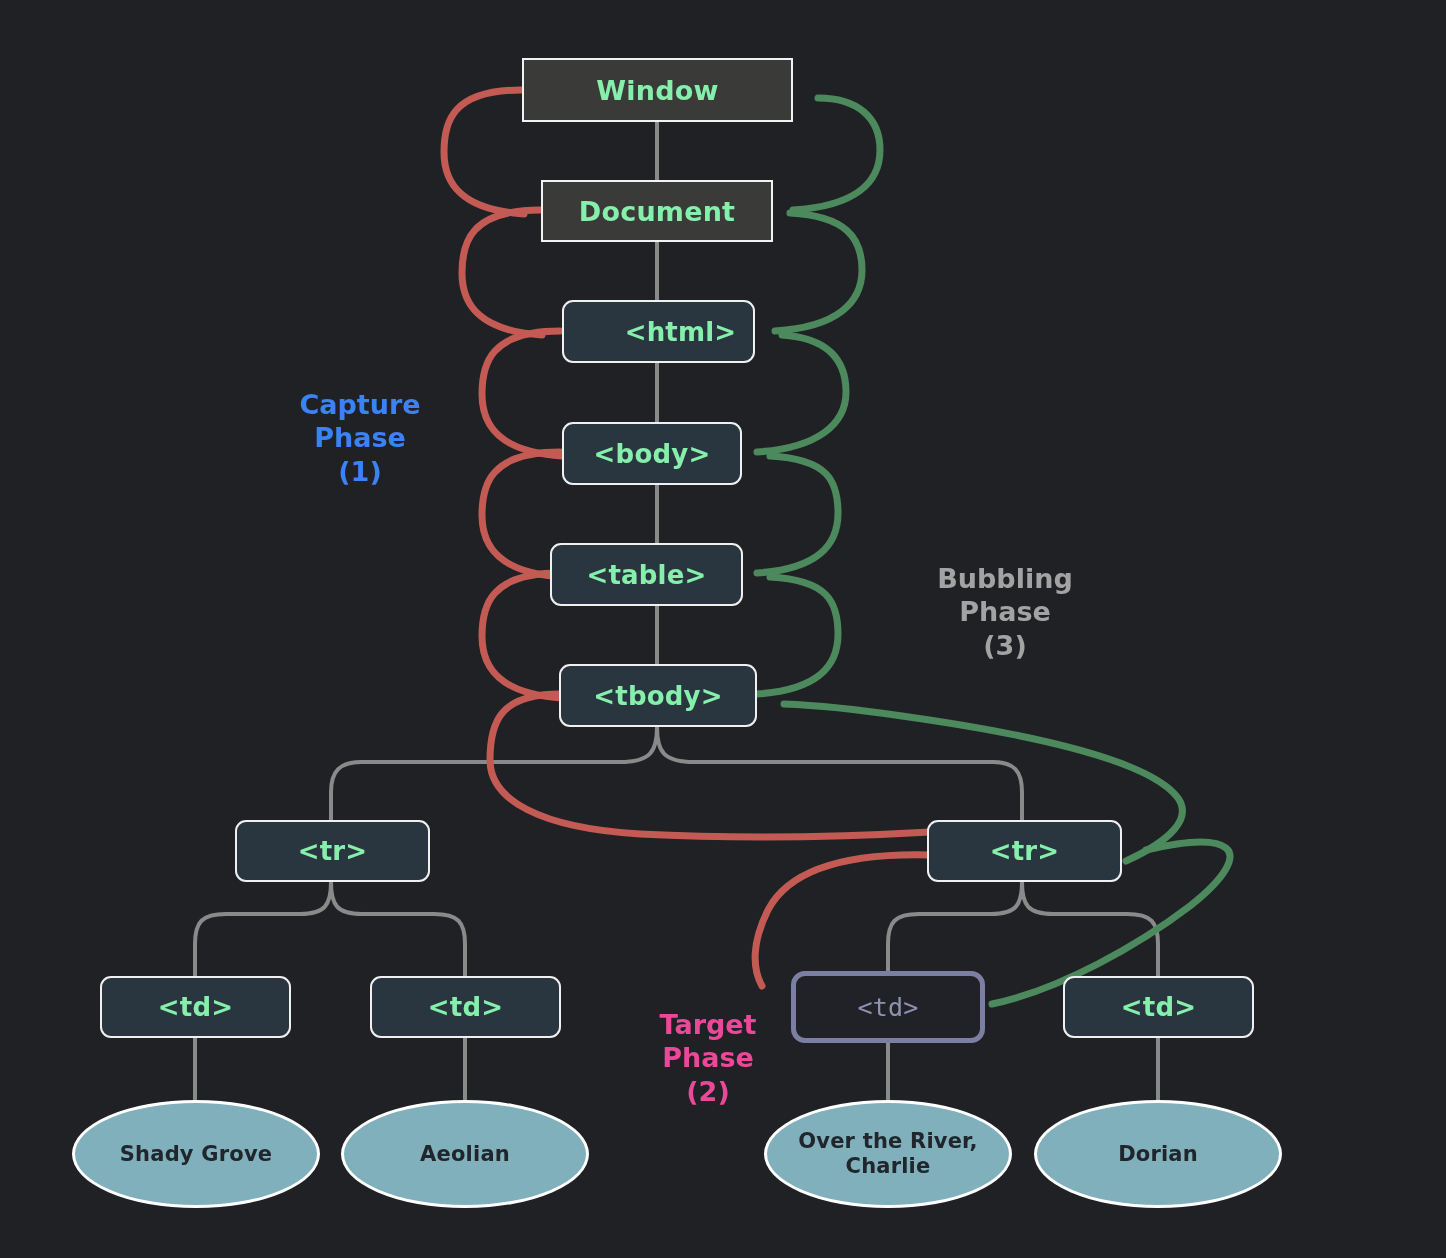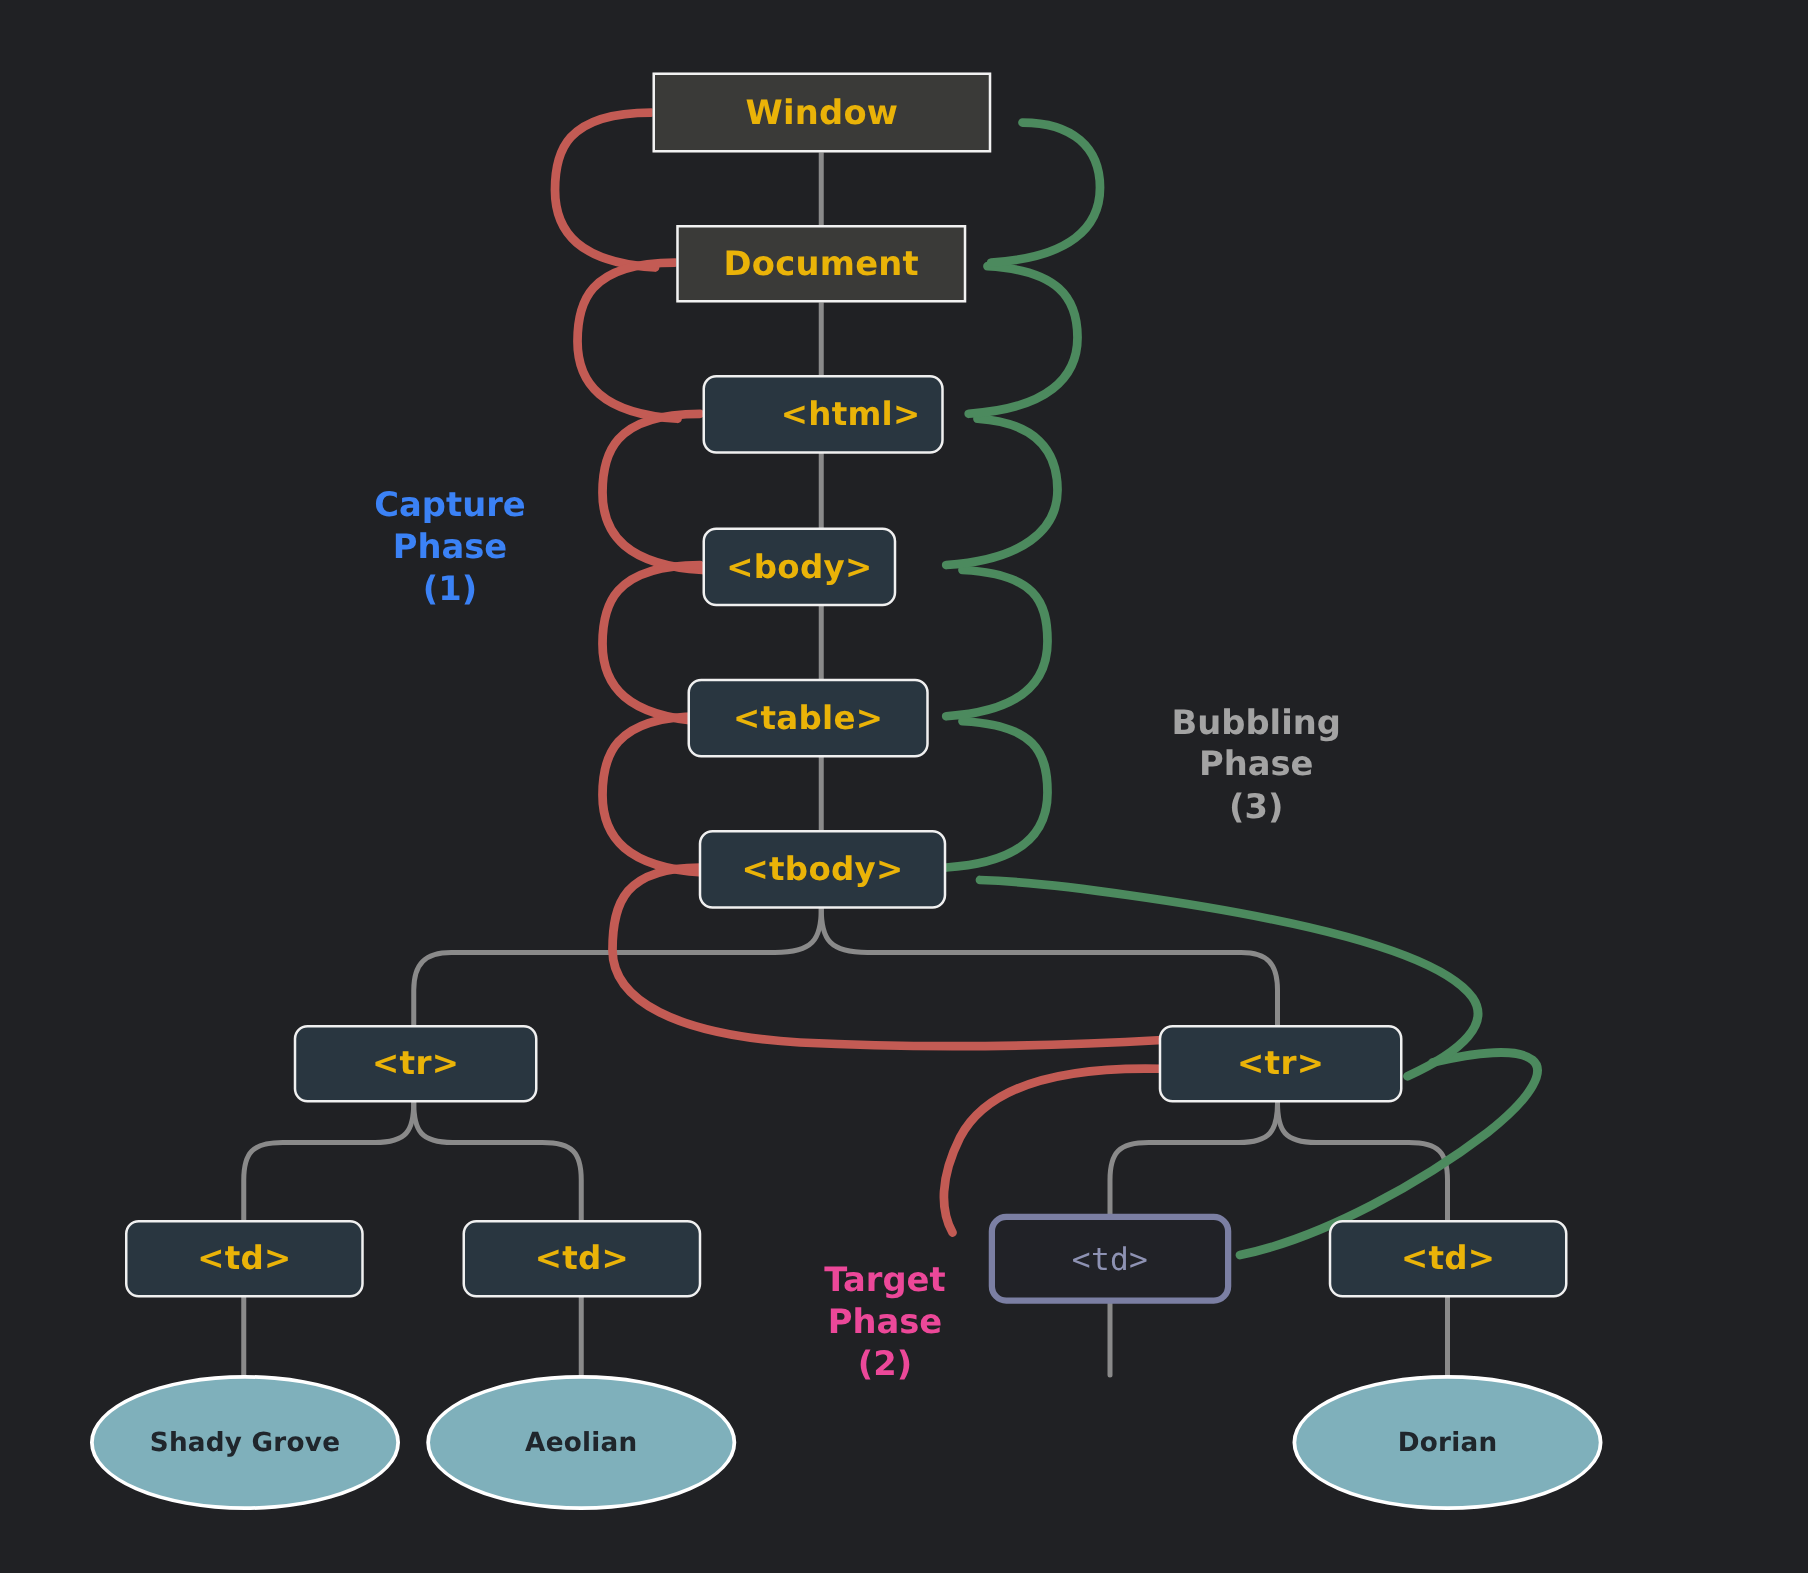--- a/index.html
+++ b/index.html
@@ -23,21 +23,21 @@
   }
 
   
   .node {
     position: absolute;
     box-sizing: border-box;
     display: flex;
     align-items: center;
     justify-content: center;
     text-align: center;
-    color: #eab308;
+    color: #86efac;
     font-weight: bold;
     letter-spacing: 0.2px;
     z-index: 5;
   }
   .node-host {
     background: #3a3a38;
     border: 2px solid #f2f2f2;
     border-radius: 0;
     font-size: 27px;
   }
@@ -139,21 +139,21 @@
   </div>
 
   <div class="node node-host" style="left:541px; top:180px; width:232px; height:62px;">
     <span>Document</span>
   </div>
 
   <div class="node node-el" style="left:562px; top:300px; width:193px; height:63px;padding-left:44px;">
     <span>&lt;html&gt;</span>
   </div>
 
-  <div class="node node-el" style="left:562px; top:422px; width:155px; height:63px;">
+  <div class="node node-el" style="left:562px; top:422px; width:180px; height:63px;">
     <span>&lt;body&gt;</span>
   </div>
 
   <div class="node node-el" style="left:550px; top:543px; width:193px; height:63px;">
     <span>&lt;table&gt;</span>
   </div>
 
   <div class="node node-el" style="left:559px; top:664px; width:198px; height:63px;">
     <span>&lt;tbody&gt;</span>
   </div>
@@ -183,20 +183,23 @@
   </div>
 
   <div class="node node-text" style="left:72px; top:1100px; width:248px; height:108px;">
     <span>Shady Grove</span>
   </div>
 
   <div class="node node-text" style="left:341px; top:1100px; width:248px; height:108px;">
     <span>Aeolian</span>
   </div>
 
+  <div class="node node-text" style="left:764px; top:1100px; width:248px; height:108px;">
+    <span>Over the River, Charlie</span>
+  </div>
 
   <div class="node node-text" style="left:1034px; top:1100px; width:248px; height:108px;">
     <span>Dorian</span>
   </div>
 
   <div class="phase-label phase-capture" style="left:240px; top:388px; width:240px;">Capture
 Phase
 (1)</div>
 
   <div class="phase-label phase-bubble" style="left:885px; top:562px; width:240px;">Bubbling

